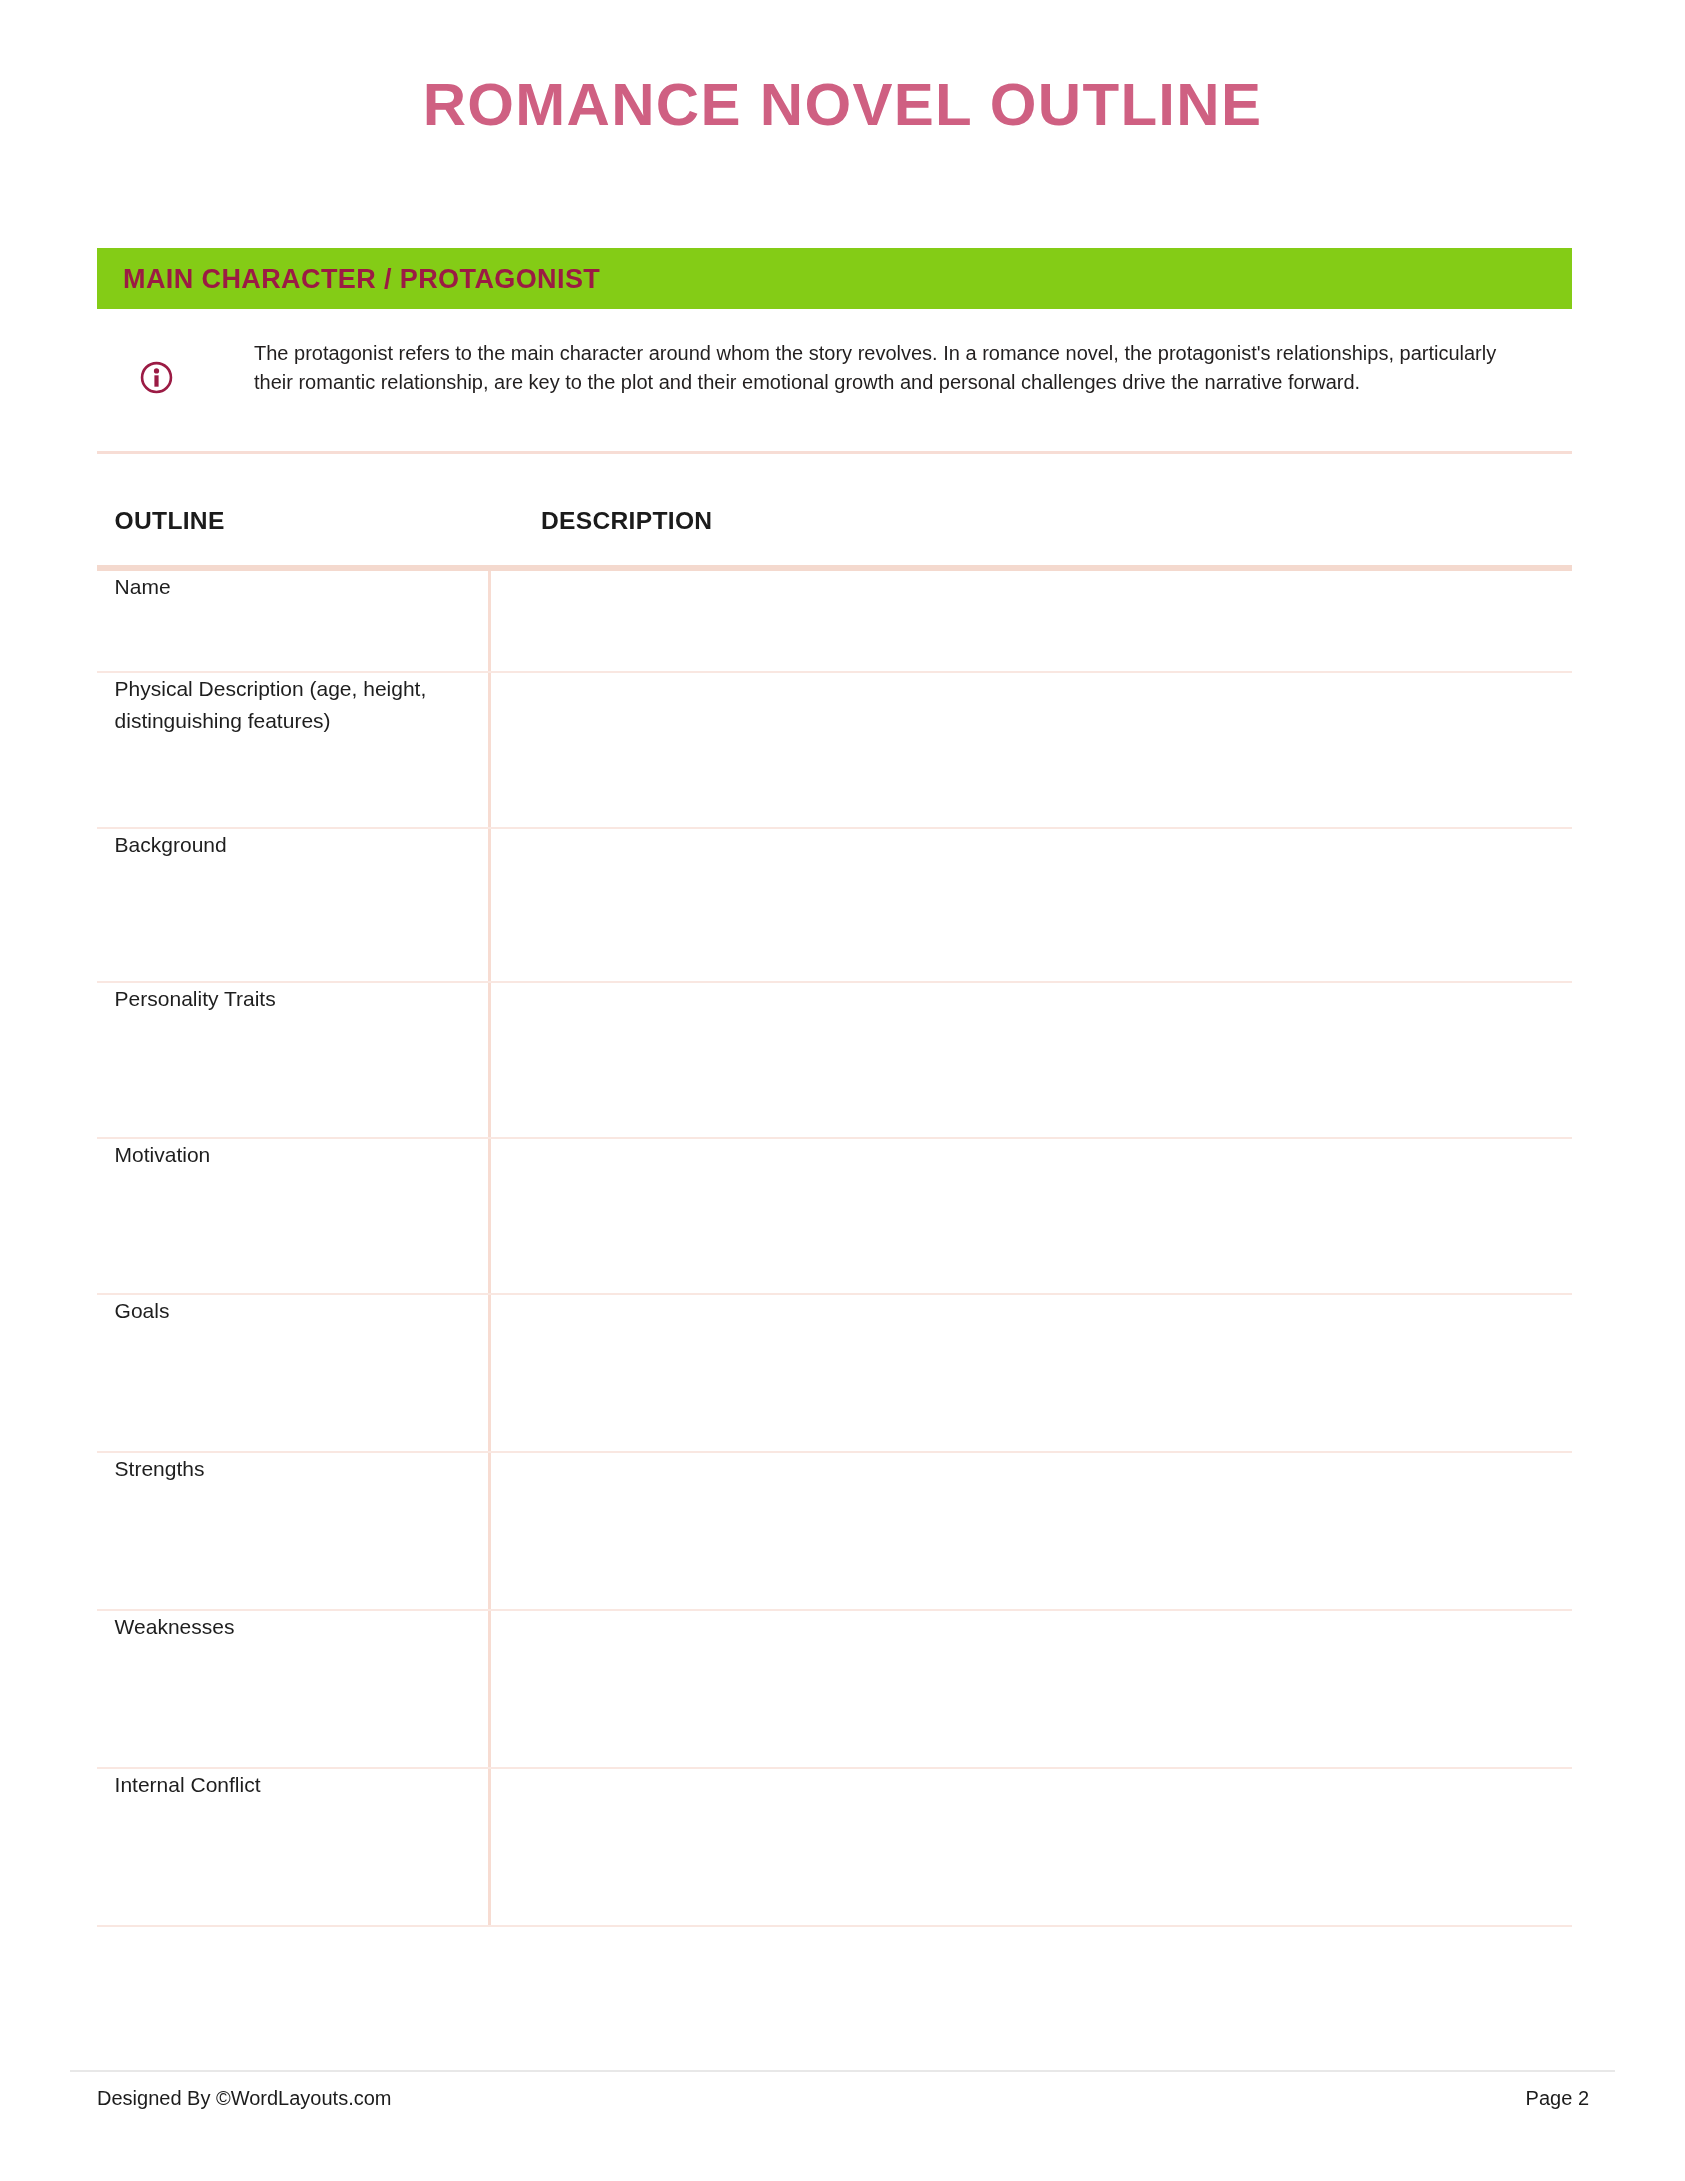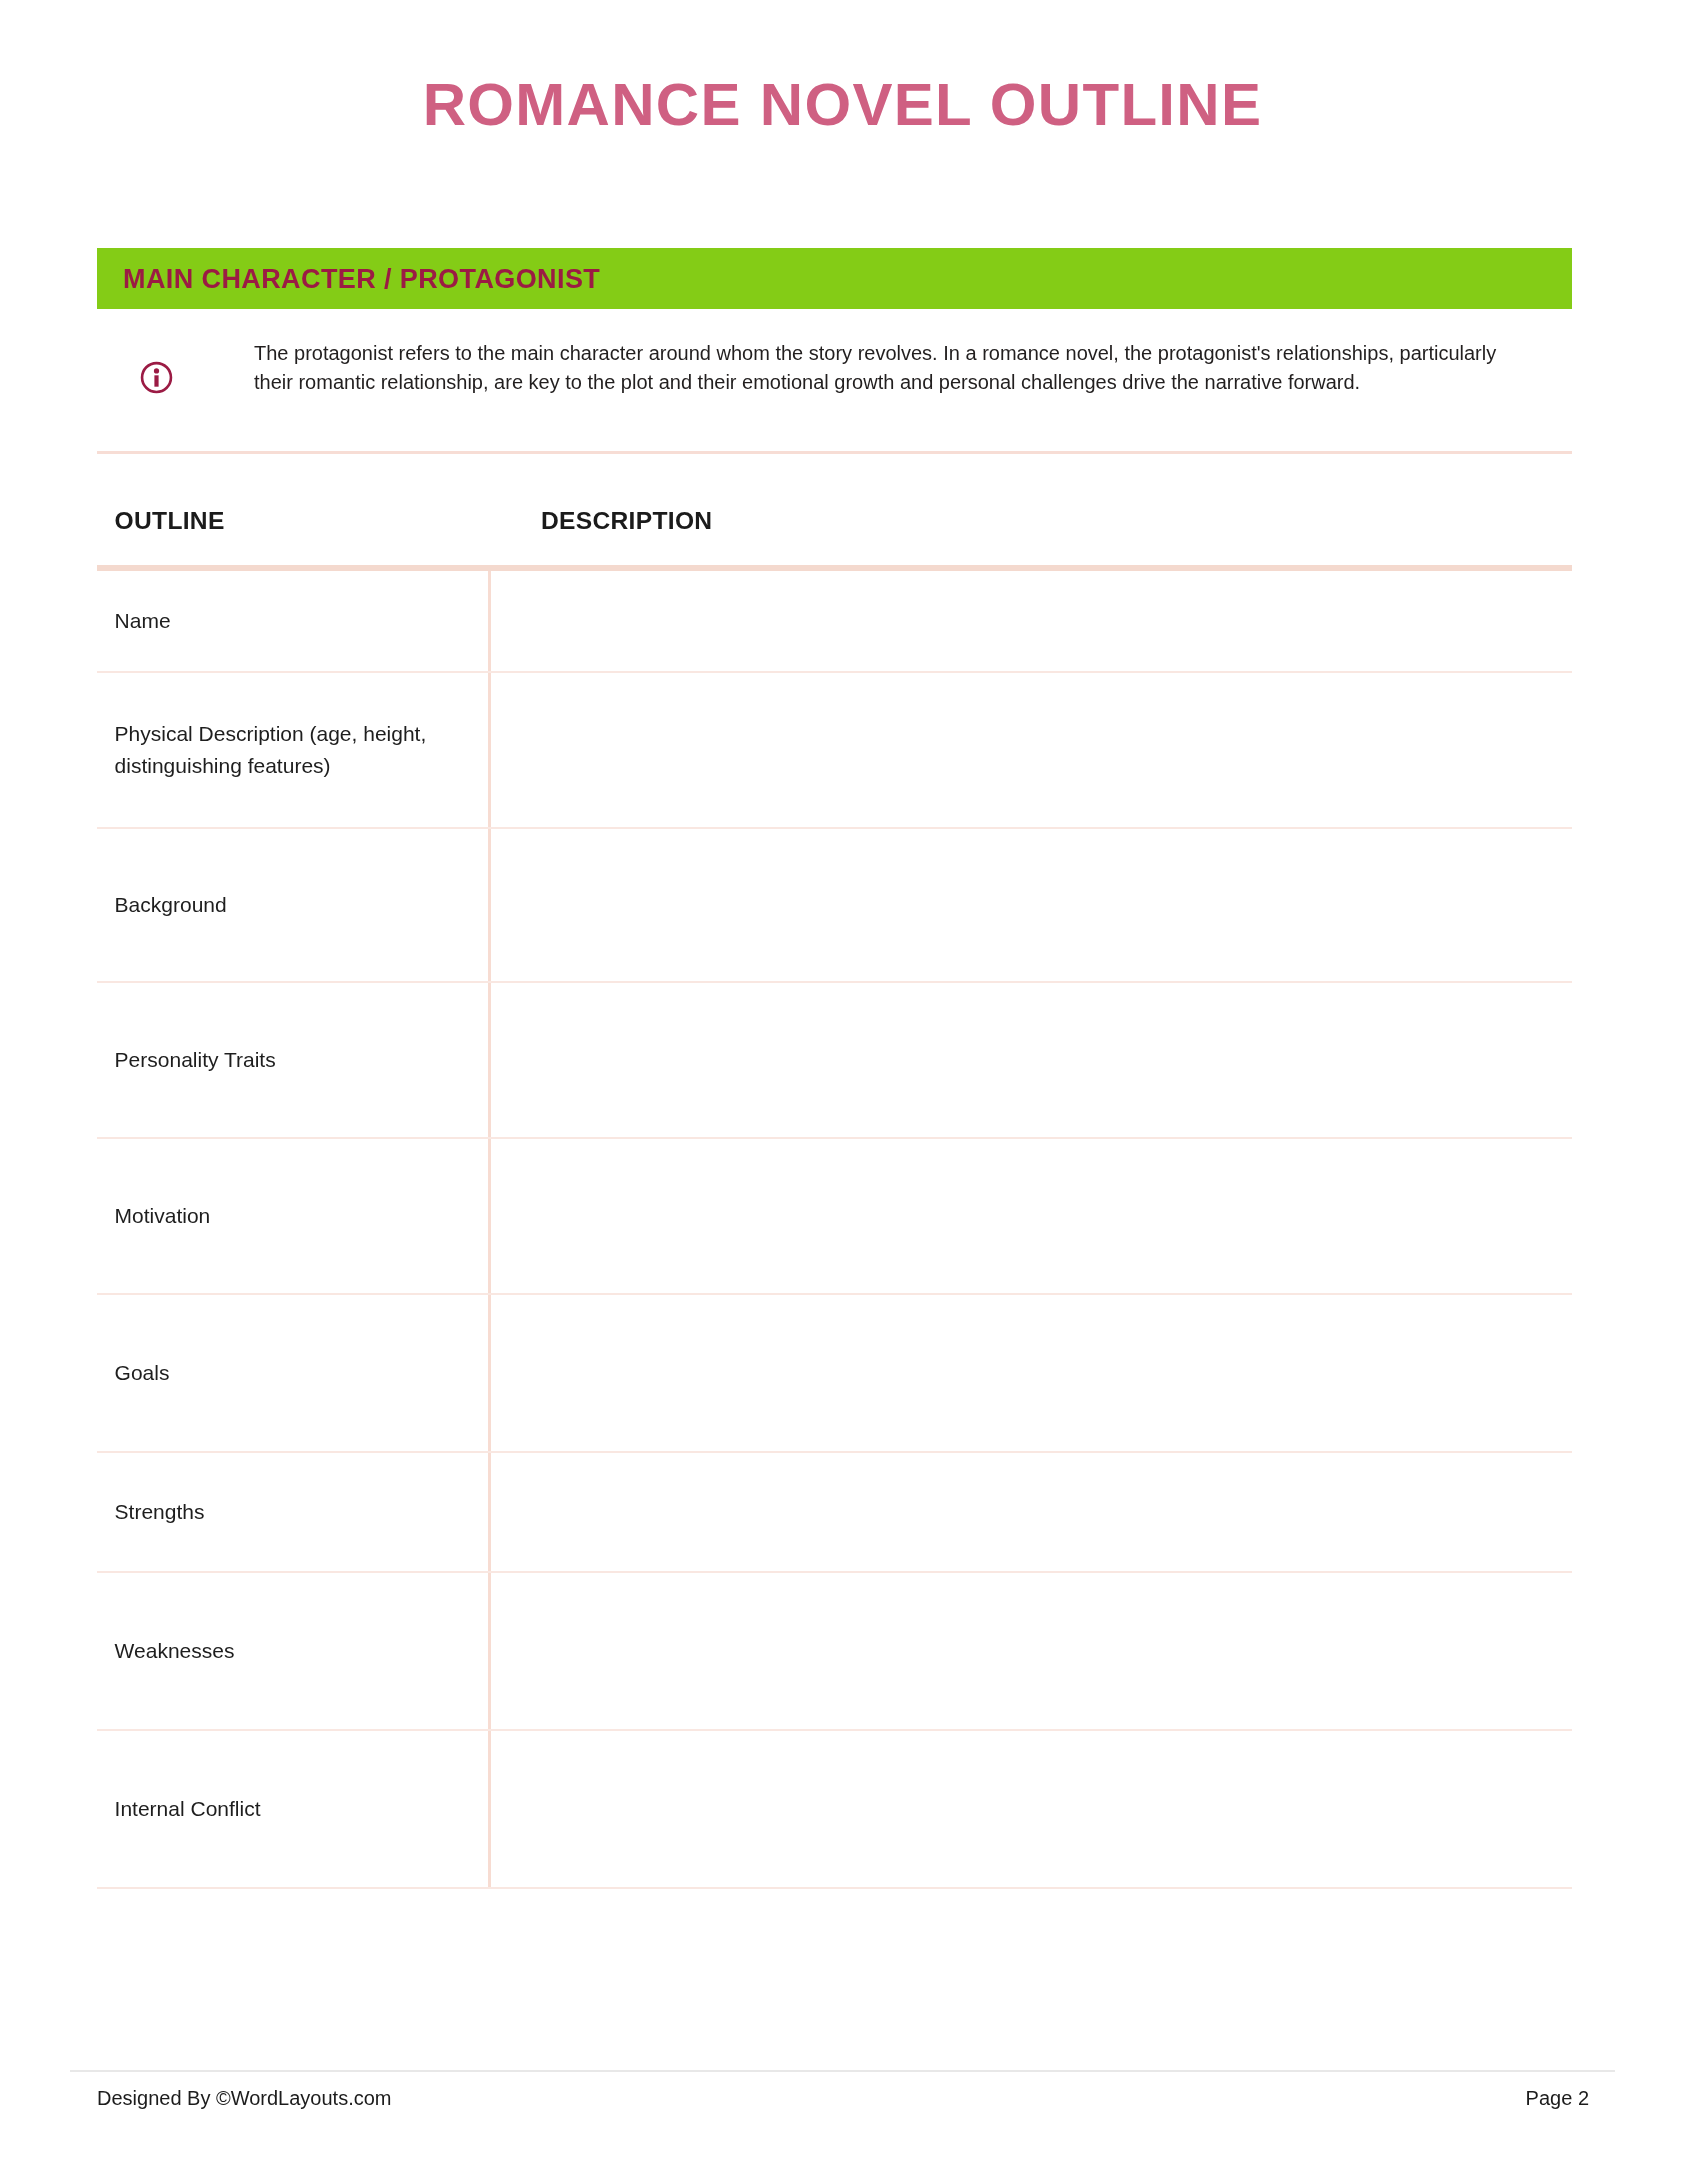--- a/index.html
+++ b/index.html
@@ -134,20 +134,21 @@
     top: 0;
     bottom: 0;
     width: 2.6px;
     background: #f7dcd2;
   }
   .row {
     position: relative;
     display: flex;
     border-bottom: 2.6px solid #f9e7e1;
     box-sizing: border-box;
+    flex-direction: column;
   }
   .row:last-child {
     border-bottom: 2.6px solid #f9e7e1;
     text-align: center;
   }
   .cell-label {
     width: 391px;
     box-sizing: border-box;
     padding: 0 30px 0 17.6px;
     display: flex;
@@ -249,21 +250,21 @@
       <div class="row" style="height:156px;">
         <div class="cell-label">Motivation</div>
         <div class="cell-value"></div>
       </div>
 
       <div class="row" style="height:158px;">
         <div class="cell-label">Goals</div>
         <div class="cell-value"></div>
       </div>
 
-      <div class="row" style="height:120px;gap:48px;">
+      <div class="row" style="height:158px;gap:48px;">
         <div class="cell-label">Strengths</div>
         <div class="cell-value"></div>
       </div>
 
       <div class="row" style="height:158px;">
         <div class="cell-label">Weaknesses</div>
         <div class="cell-value"></div>
       </div>
 
       <div class="row" style="height:158px;">

